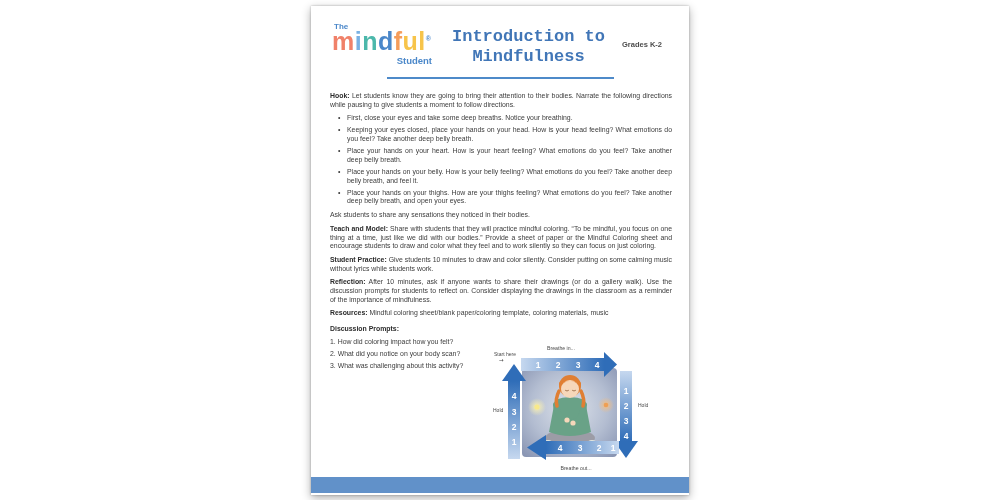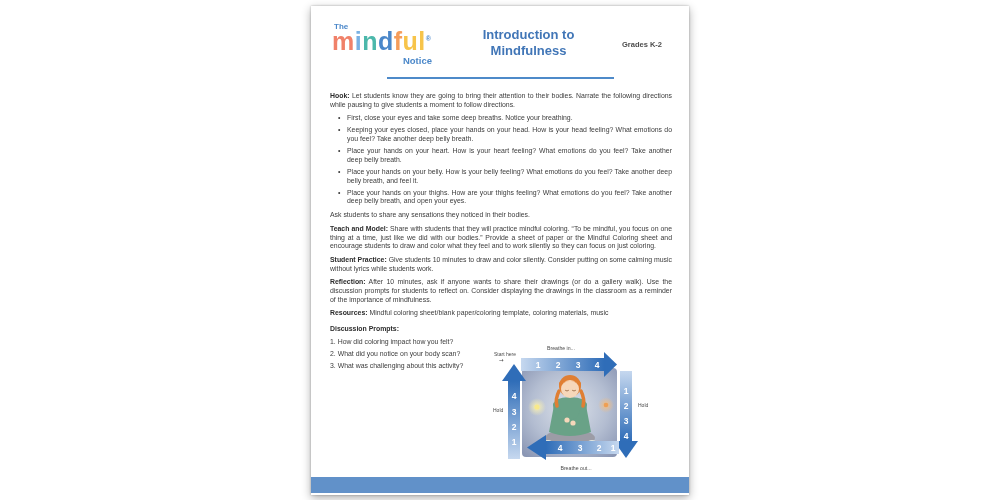--- a/index.html
+++ b/index.html
@@ -13,22 +13,22 @@
     box-shadow:0 3px 9px rgba(0,0,0,.32), 0 0 2px rgba(0,0,0,.28);
   }
   
   .logo{position:absolute;left:21px;top:16px;width:110px;}
   .logo-the{display:block;font-size:8px;font-weight:bold;margin:0 0 -2px 2px;}
   .logo-word{display:block;font-size:25px;font-weight:bold;line-height:1;letter-spacing:.5px;white-space:nowrap;}
   .logo-word sup{font-size:7px;vertical-align:super;}
   .logo-student{display:block;text-align:right;font-size:9.5px;font-weight:bold;margin:1px 10px 0 0;}
   .title{
     position:absolute;left:130px;top:21px;width:175px;text-align:center;
-    font-family:Liberation Sans, sans-serif;font-weight:bold;
-    font-size:13px;line-height:1.2;
+    font-family:Liberation Mono, monospace;font-weight:bold;
+    font-size:17px;line-height:1.2;
   }
   .grades{position:absolute;right:27px;top:34px;font-size:7.5px;font-weight:bold;color:#4d4d4d;}
   .divider{position:absolute;left:76px;top:71px;width:227px;height:2px;}
   
   .content{
     position:absolute;left:19px;top:86px;width:342px;
     font-size:6.9px;line-height:1.26;color:#3b3b3b;text-align:justify;
   }
   .content p{margin:0 0 5px 0;}
   .content strong{color:#2b2b2b;}
@@ -44,21 +44,21 @@
   .footer-bar{position:absolute;left:0;top:471px;width:100%;height:16px;}
 </style>
 </head>
 <body>
 
 <div class="paper">
 
   <div class="logo">
     <span class="logo-the" style="color: rgb(74, 135, 201);">The</span>
     <span class="logo-word"><span style="color: rgb(240, 129, 105);">m</span><span style="color: rgb(121, 177, 227);">i</span><span style="color: rgb(76, 184, 171);">n</span><span style="color: rgb(74, 135, 201);">d</span><span style="color: rgb(245, 157, 91);">f</span><span style="color: rgb(247, 196, 74);">u</span><span style="color: rgb(247, 196, 74);">l</span><sup style="color: rgb(74, 135, 201);">®</sup></span>
-    <span class="logo-student" style="color: rgb(74, 135, 201);">Notice</span>
+    <span class="logo-student" style="color: rgb(74, 135, 201);">Student</span>
   </div>
 
   <div class="title" style="color: rgb(65, 118, 183);">
     <div>Introduction to</div>
     <div>Mindfulness</div>
   </div>
 
   <div class="grades">Grades K-2</div>
 
   <div class="divider" style="background-color: rgb(78, 138, 201);"></div>

